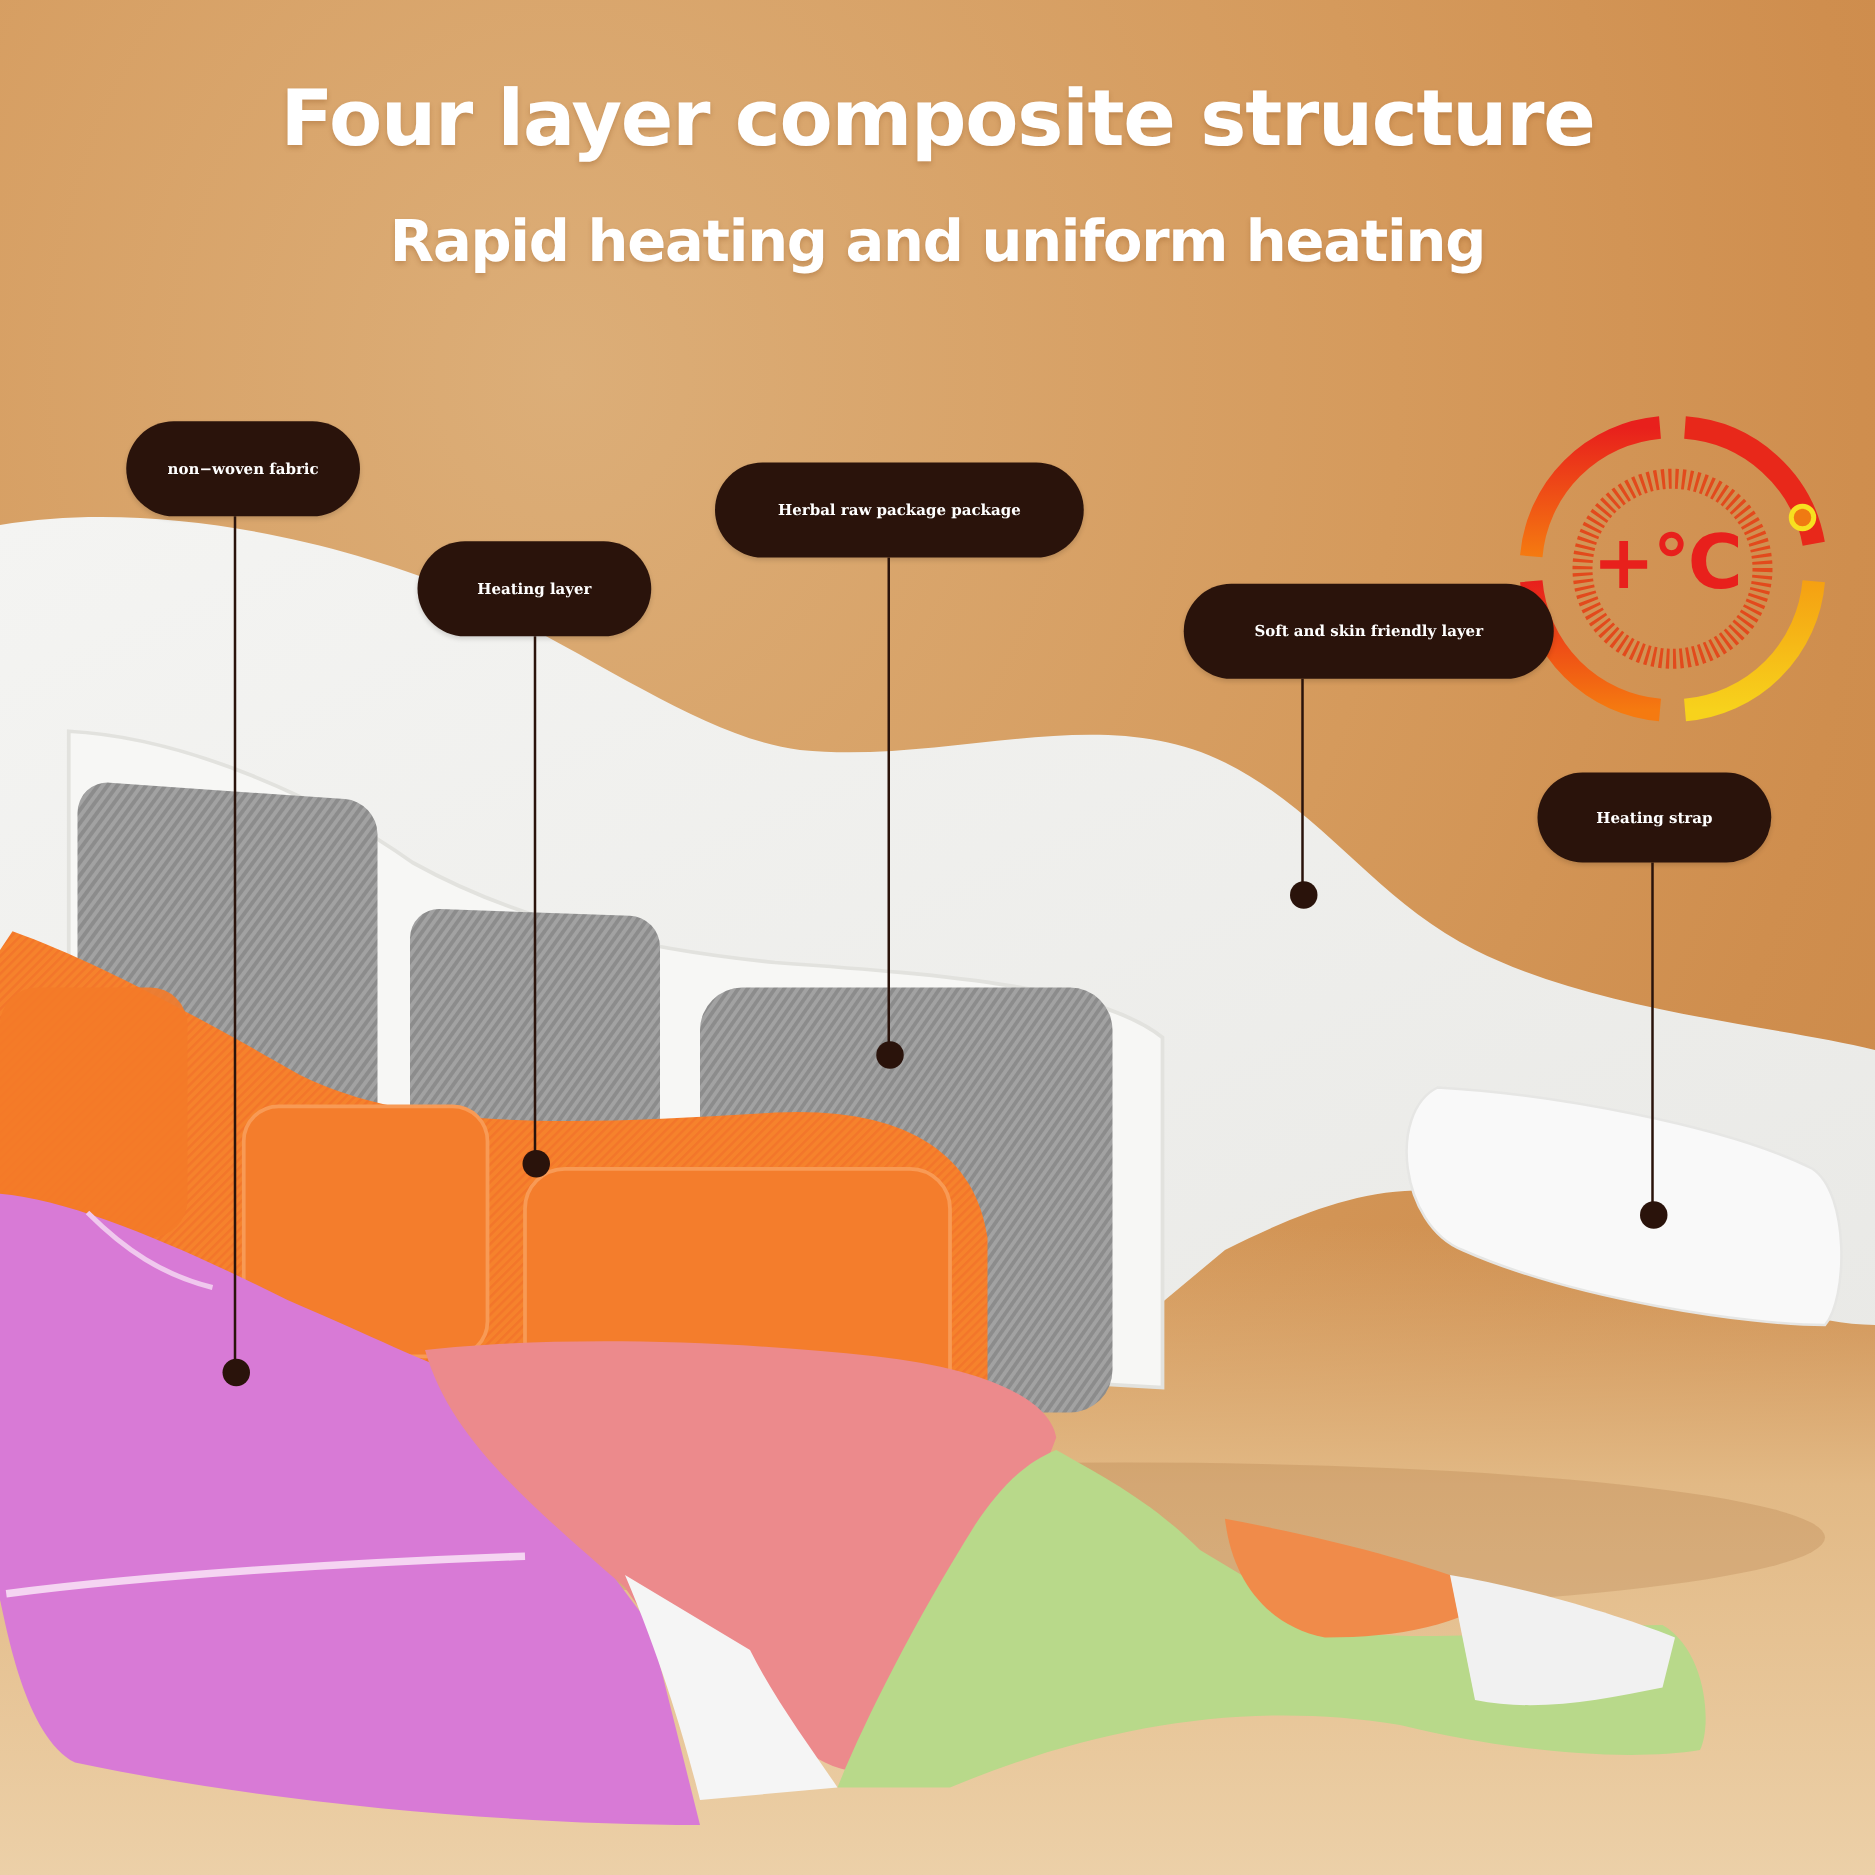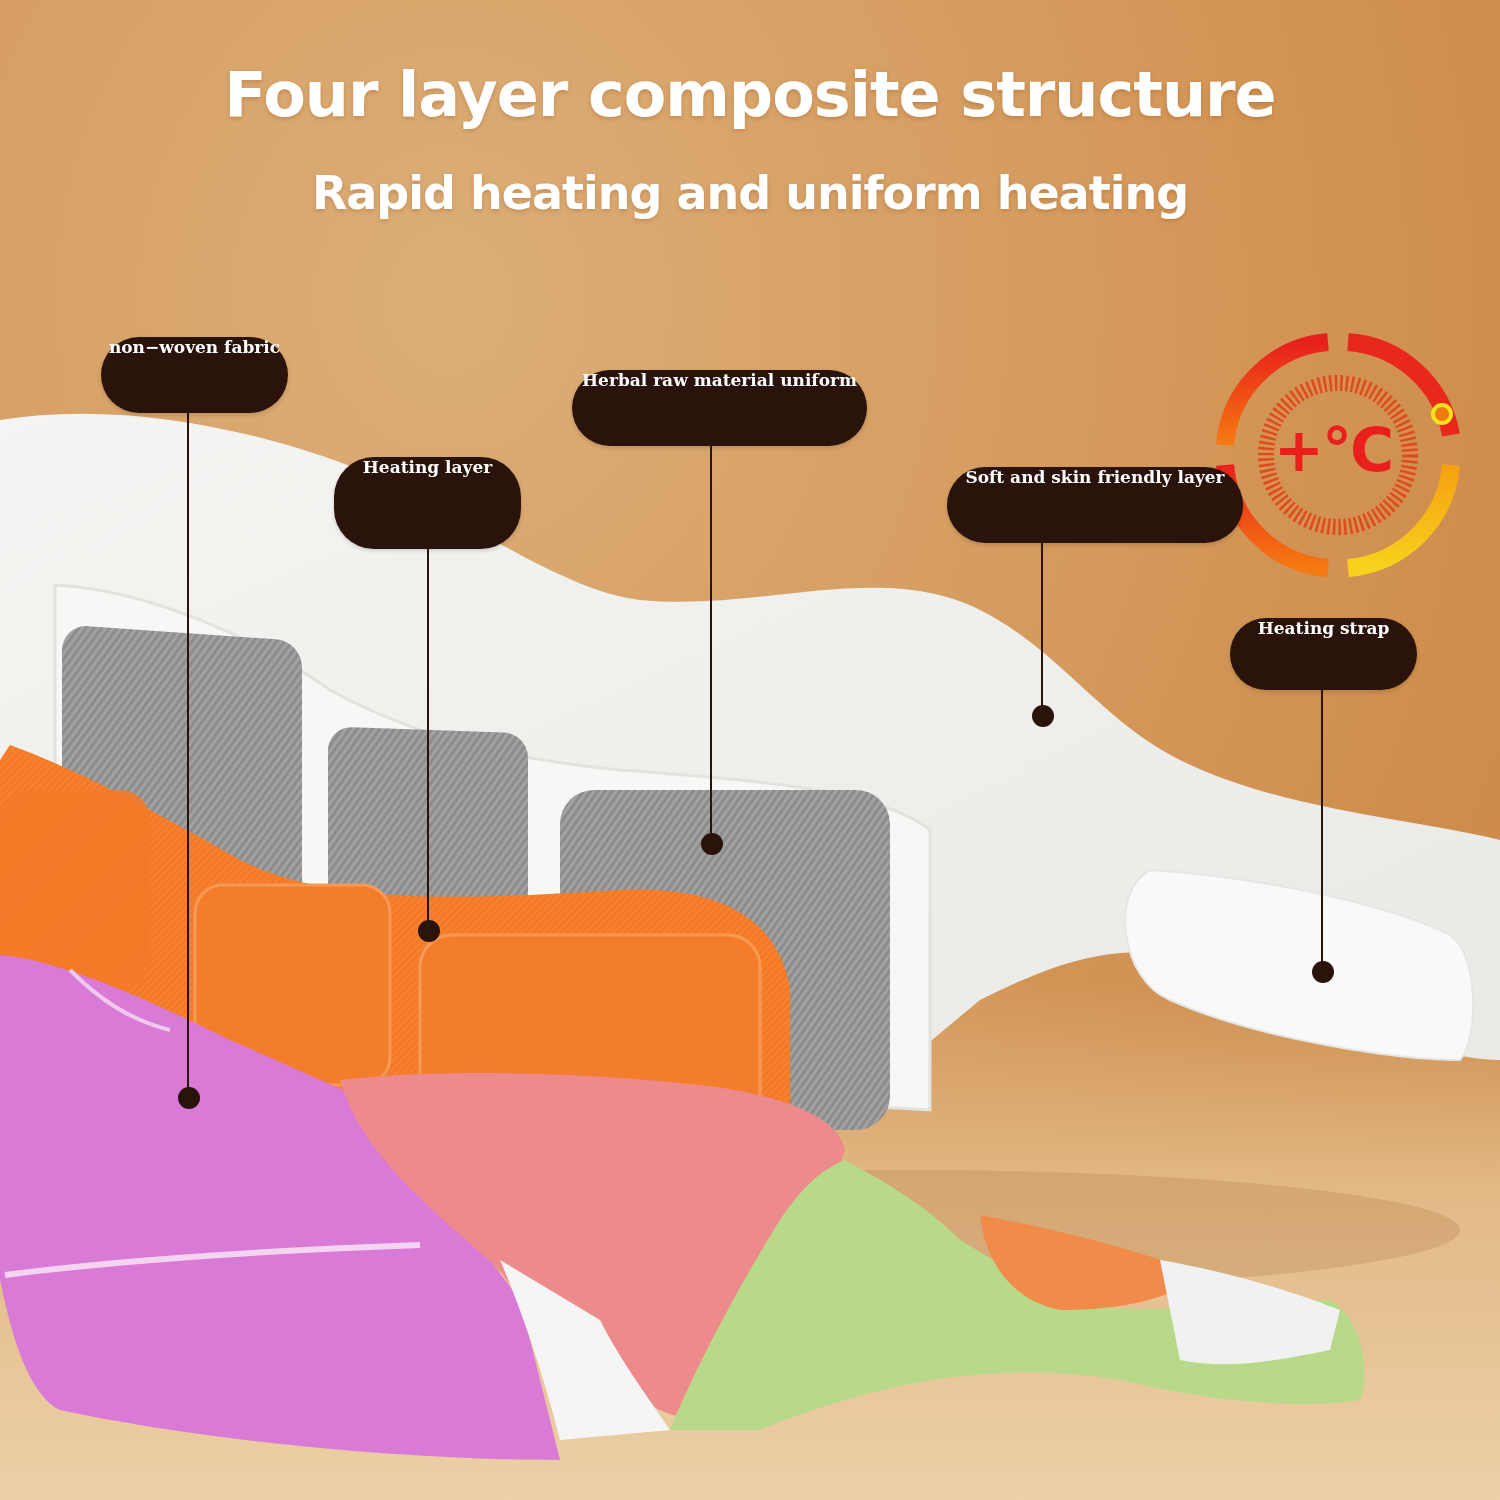--- a/index.html
+++ b/index.html
@@ -17,22 +17,22 @@
     font-family: "DejaVu Sans", sans-serif; font-weight: bold; letter-spacing: -1px;
     text-shadow: 0 2px 4px rgba(120,60,10,0.25);
   }
   .headline.l1 { top: 58px; font-size: 62px; }
   .headline.l2 { top: 166px; font-size: 46px; }
 
   .product { position: absolute; left: 0; top: 0; width: 1500px; height: 1500px; }
 
   .pill {
     position: absolute; background: #2a130b; color: #ffffff; border-radius: 40px;
-    font-family: "DejaVu Serif", serif; font-size: 17px; font-weight: bold;
-    display: flex; align-items: flex-start; justify-content: center; white-space: nowrap;
+    font-family: "DejaVu Serif", serif; font-size: 12px; font-weight: bold;
+    display: flex; align-items: center; justify-content: center; white-space: nowrap;
     box-shadow: 0 2px 4px rgba(0,0,0,0.15);
   }
   .leader { position: absolute; width: 2px; background: #2a130b; }
   .dot { position: absolute; width: 22px; height: 22px; border-radius: 50%; background: #2a130b; }
 
   .temp-icon { position: absolute; left: 1213px; top: 330px; width: 250px; height: 250px; }
   .temp-label {
     position: absolute; left: 1253px; top: 415px; width: 160px; text-align: center;
     font-family: "DejaVu Sans", sans-serif; font-weight: bold; font-size: 60px; color: #e8201c;
     letter-spacing: -2px;
@@ -109,28 +109,28 @@
     <circle cx="229" cy="84" r="9" fill="#f07a12" stroke="#f7e020" stroke-width="4"></circle>
   </svg>
   <div class="temp-label">+°C</div>
 
   <div class="pill" style="left:101px; top:337px; width:187px; height:76px;">
     <span>non−woven fabric</span>
   </div>
   <div class="leader" style="left:187px; top:413px; height:685px;"></div>
   <div class="dot" style="left:178px; top:1087px;"></div>
 
-  <div class="pill" style="left:334px; top:433px; width:187px; height:92px;margin-top:24px;">
+  <div class="pill" style="left:334px; top:433px; width:187px; height:76px;">
     <span>Heating layer</span>
   </div>
   <div class="leader" style="left:427px; top:509px; height:420px;"></div>
   <div class="dot" style="left:418px; top:920px;"></div>
 
   <div class="pill" style="left:572px; top:370px; width:295px; height:76px;">
-    <span>Herbal raw material uniform</span>
+    <span>Herbal raw package package</span>
   </div>
   <div class="leader" style="left:710px; top:446px; height:398px;"></div>
   <div class="dot" style="left:701px; top:833px;"></div>
 
   <div class="pill" style="left:947px; top:467px; width:296px; height:76px;">
     <span>Soft and skin friendly layer</span>
   </div>
   <div class="leader" style="left:1041px; top:543px; height:172px;"></div>
   <div class="dot" style="left:1032px; top:705px;"></div>
 

